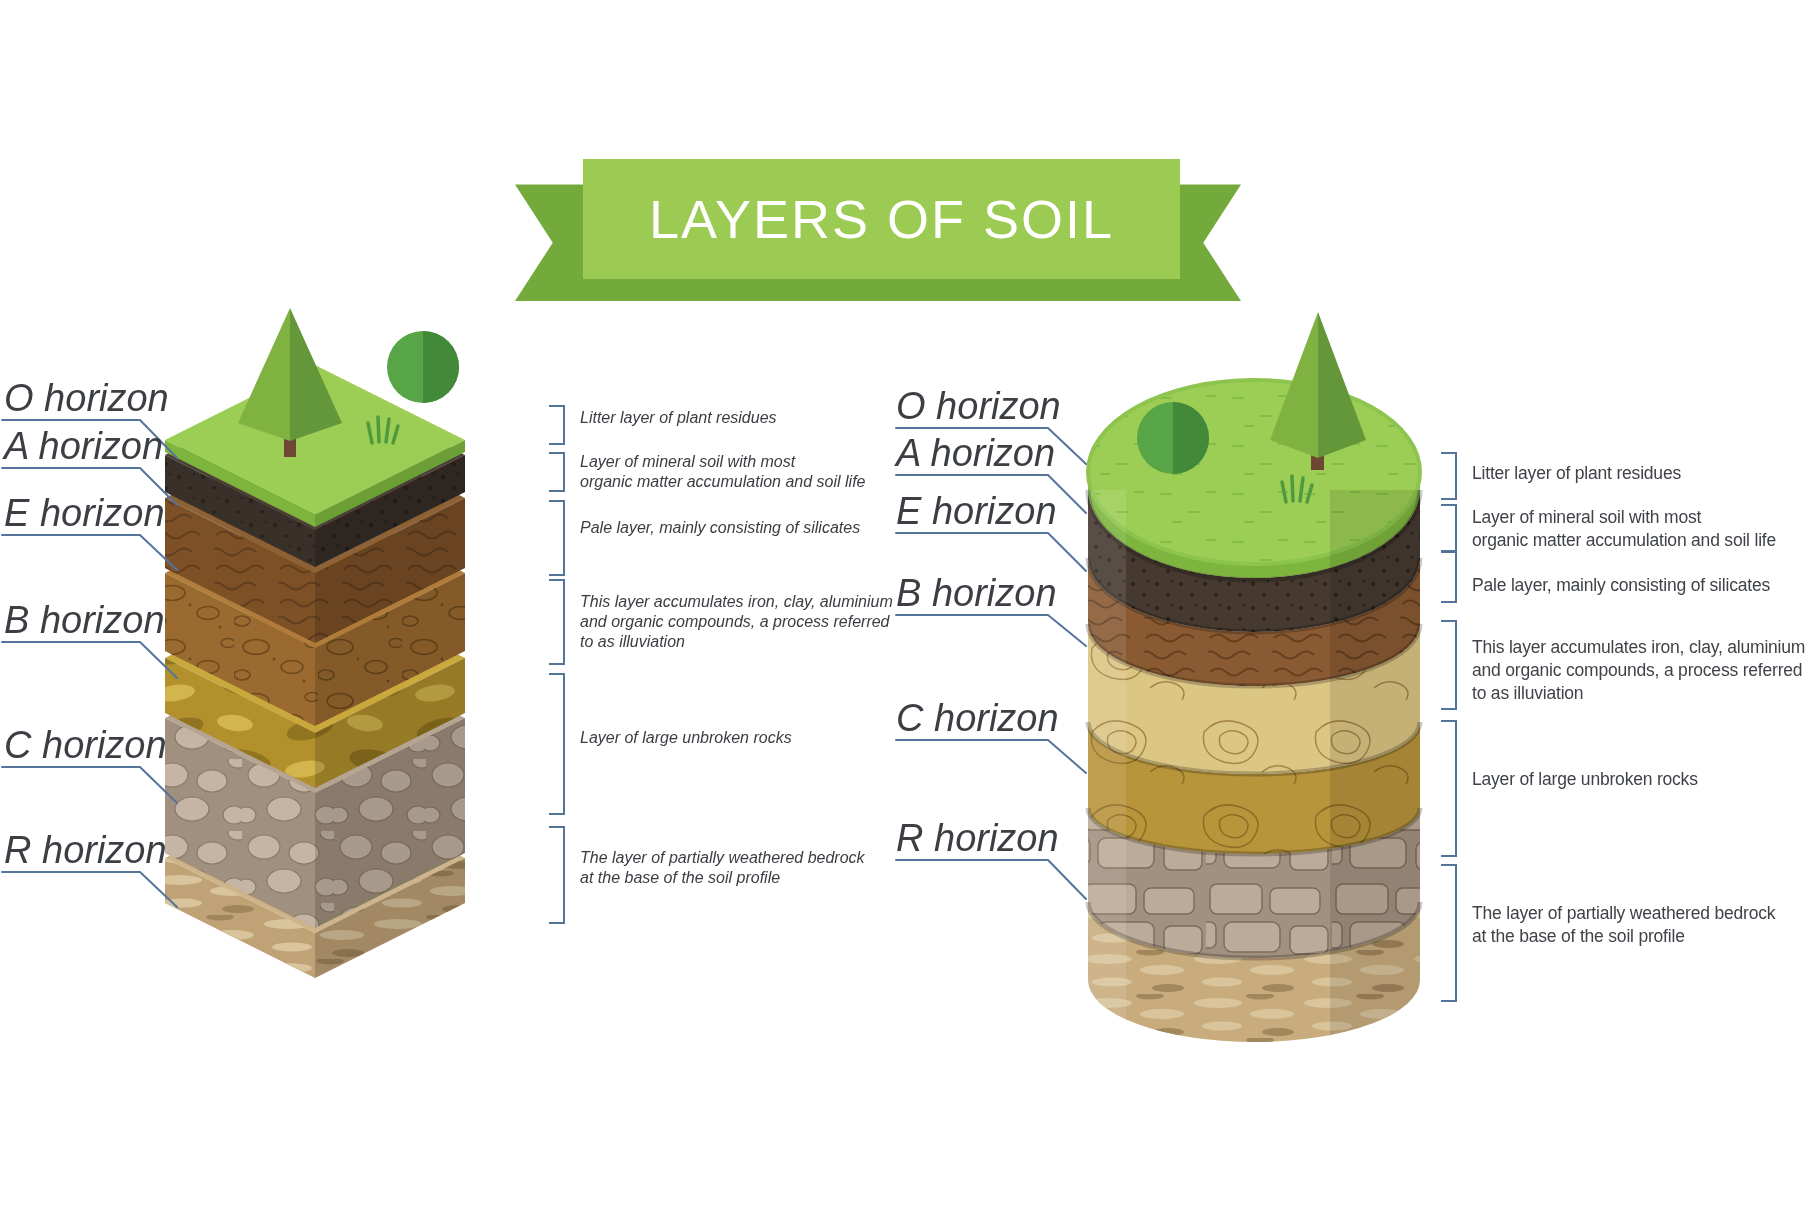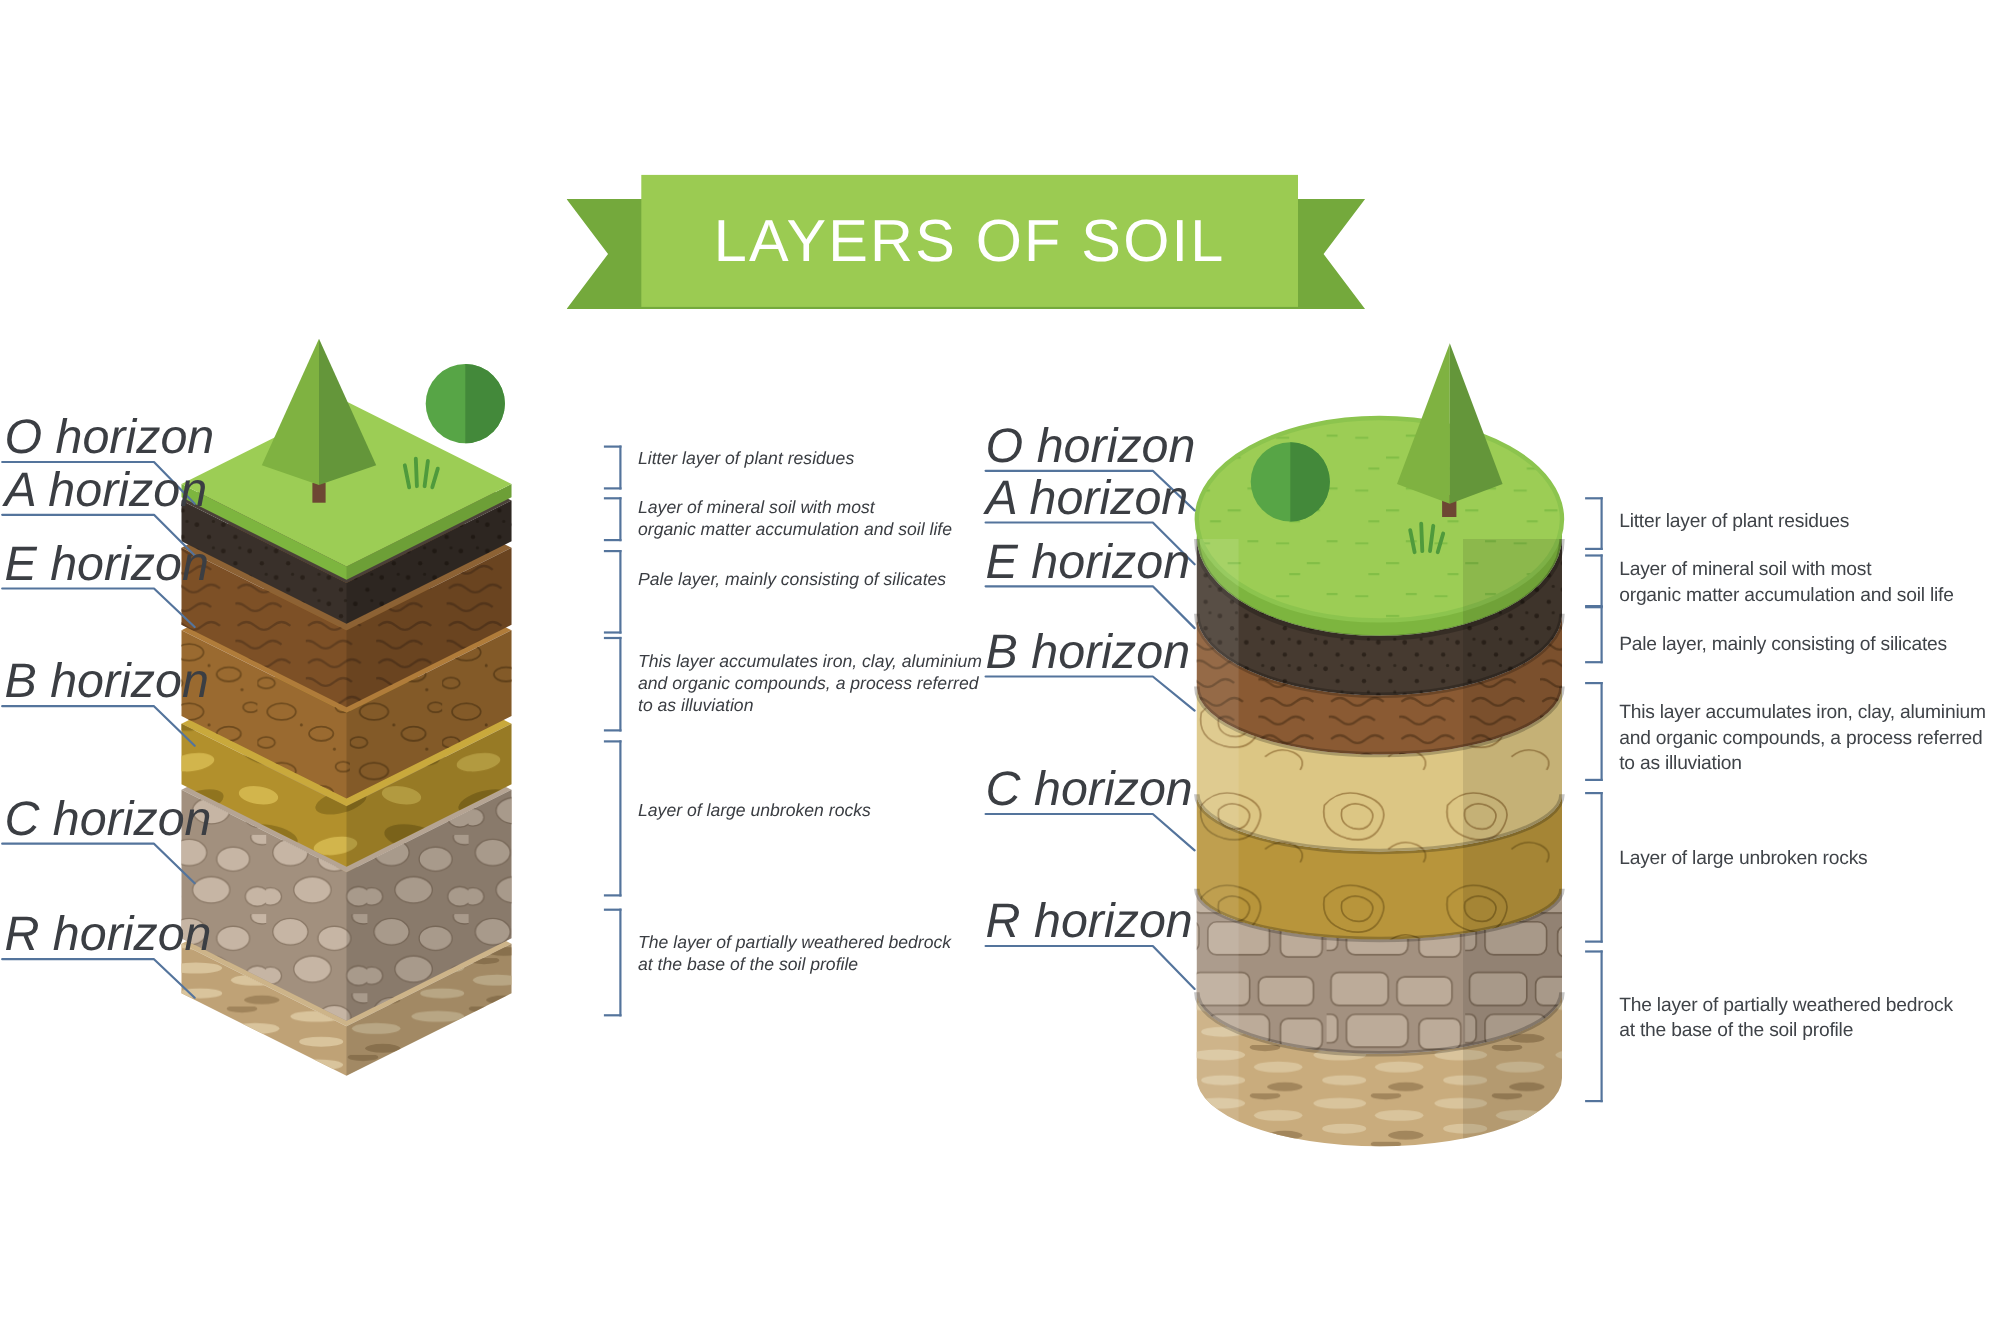--- a/index.html
+++ b/index.html
@@ -1,31 +1,31 @@
 <!DOCTYPE html>
 <html><head>
 <meta charset="utf-8">
 <style>
   html,body{margin:0;padding:0;background:#ffffff;}
   body{width:1820px;height:1213px;position:relative;overflow:hidden;
        font-family:"Liberation Sans",sans-serif;}
   .abs{position:absolute;}
 
   
-  .ribbon{left:515px;top:159px;width:726px;height:122px;}
+  .ribbon{left:515px;top:159px;width:726px;height:142px;}
   .ribbon-dark{position:absolute;left:0;top:0;width:100%;height:100%;
      background:#74a93c;
      clip-path:polygon(0% 18%,100% 18%,94.8% 59%,100% 100%,0% 100%,5.2% 59%);}
   .ribbon-light{position:absolute;left:68px;top:0;width:597px;height:120px;
      background:#9bcb52;display:flex;align-items:center;justify-content:center;}
   .ribbon-title{color:#ffffff;font-size:54px;letter-spacing:2px;font-weight:400;
      white-space:nowrap;}
 
   
-  .hlabel{font-style:italic;font-size:44px;color:#3b3e43;white-space:nowrap;
+  .hlabel{font-style:italic;font-size:38px;color:#3b3e43;white-space:nowrap;
      line-height:40px;}
 
   
   .bracket{border-top:2.5px solid #54749c;border-bottom:2.5px solid #54749c;
      border-right:2.5px solid #54749c;width:14px;}
 
   
   .ldesc{font-style:italic;font-size:16px;line-height:20px;color:#3a3d42;
      white-space:nowrap;}
   .rdesc{font-size:17.5px;line-height:23px;color:#3f4348;white-space:nowrap;

